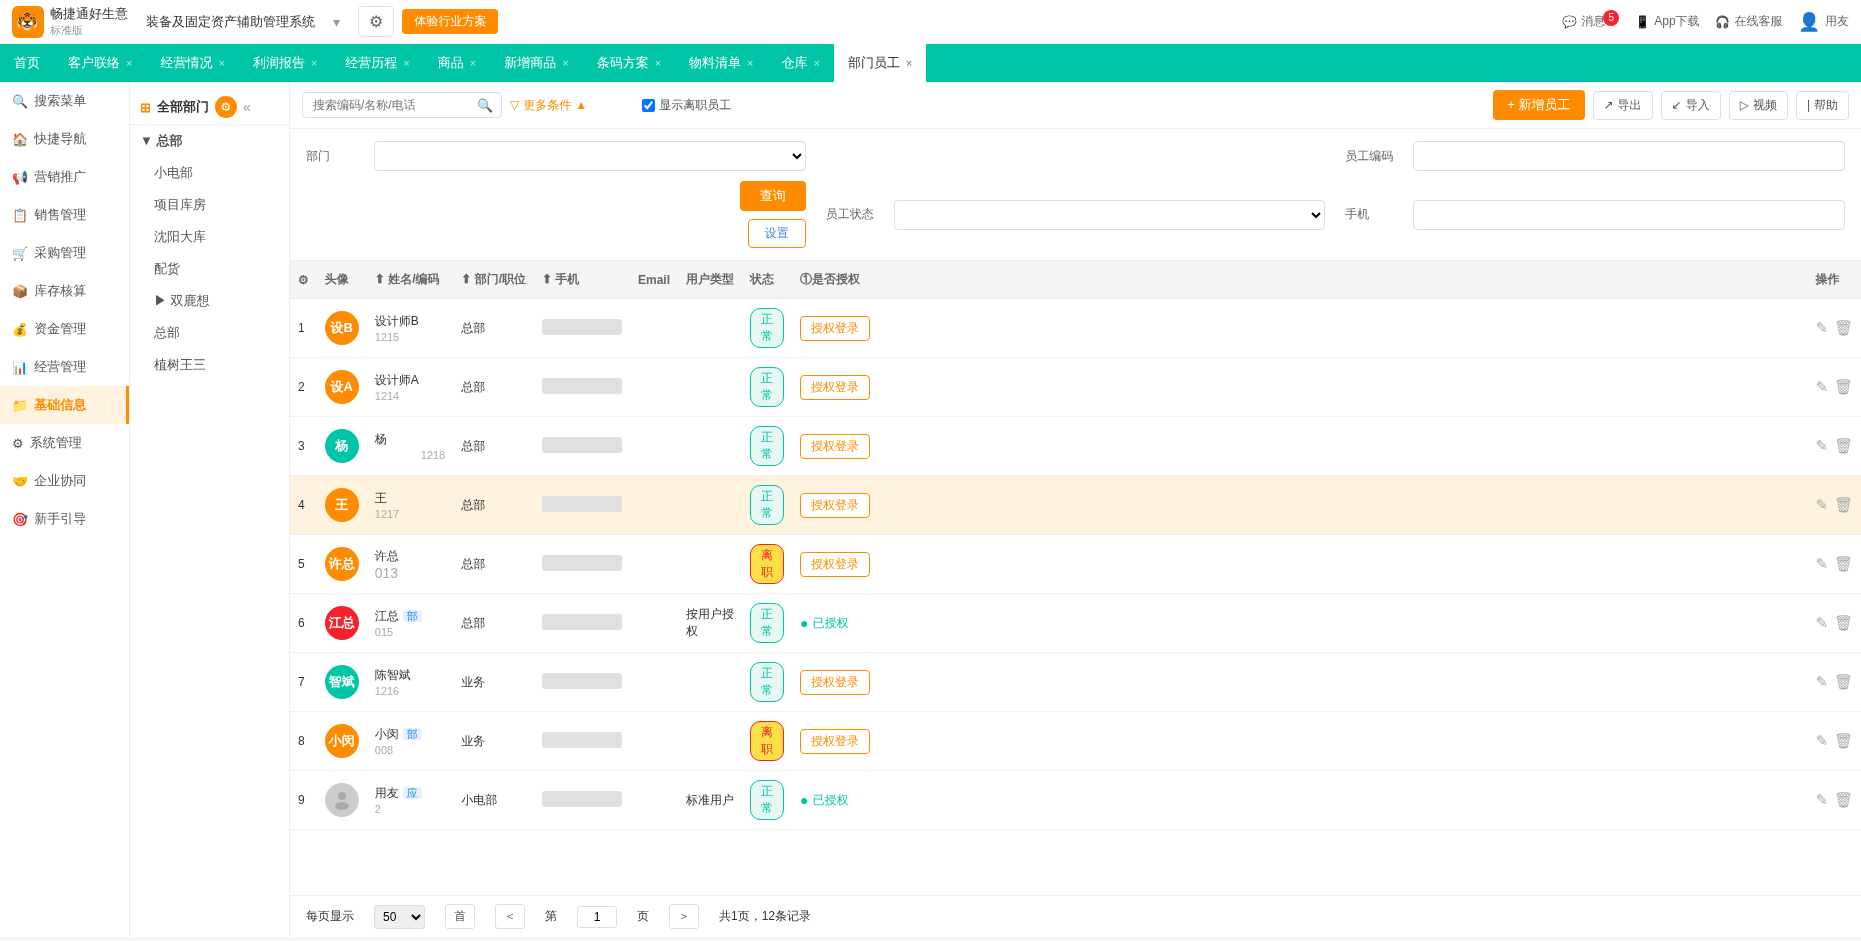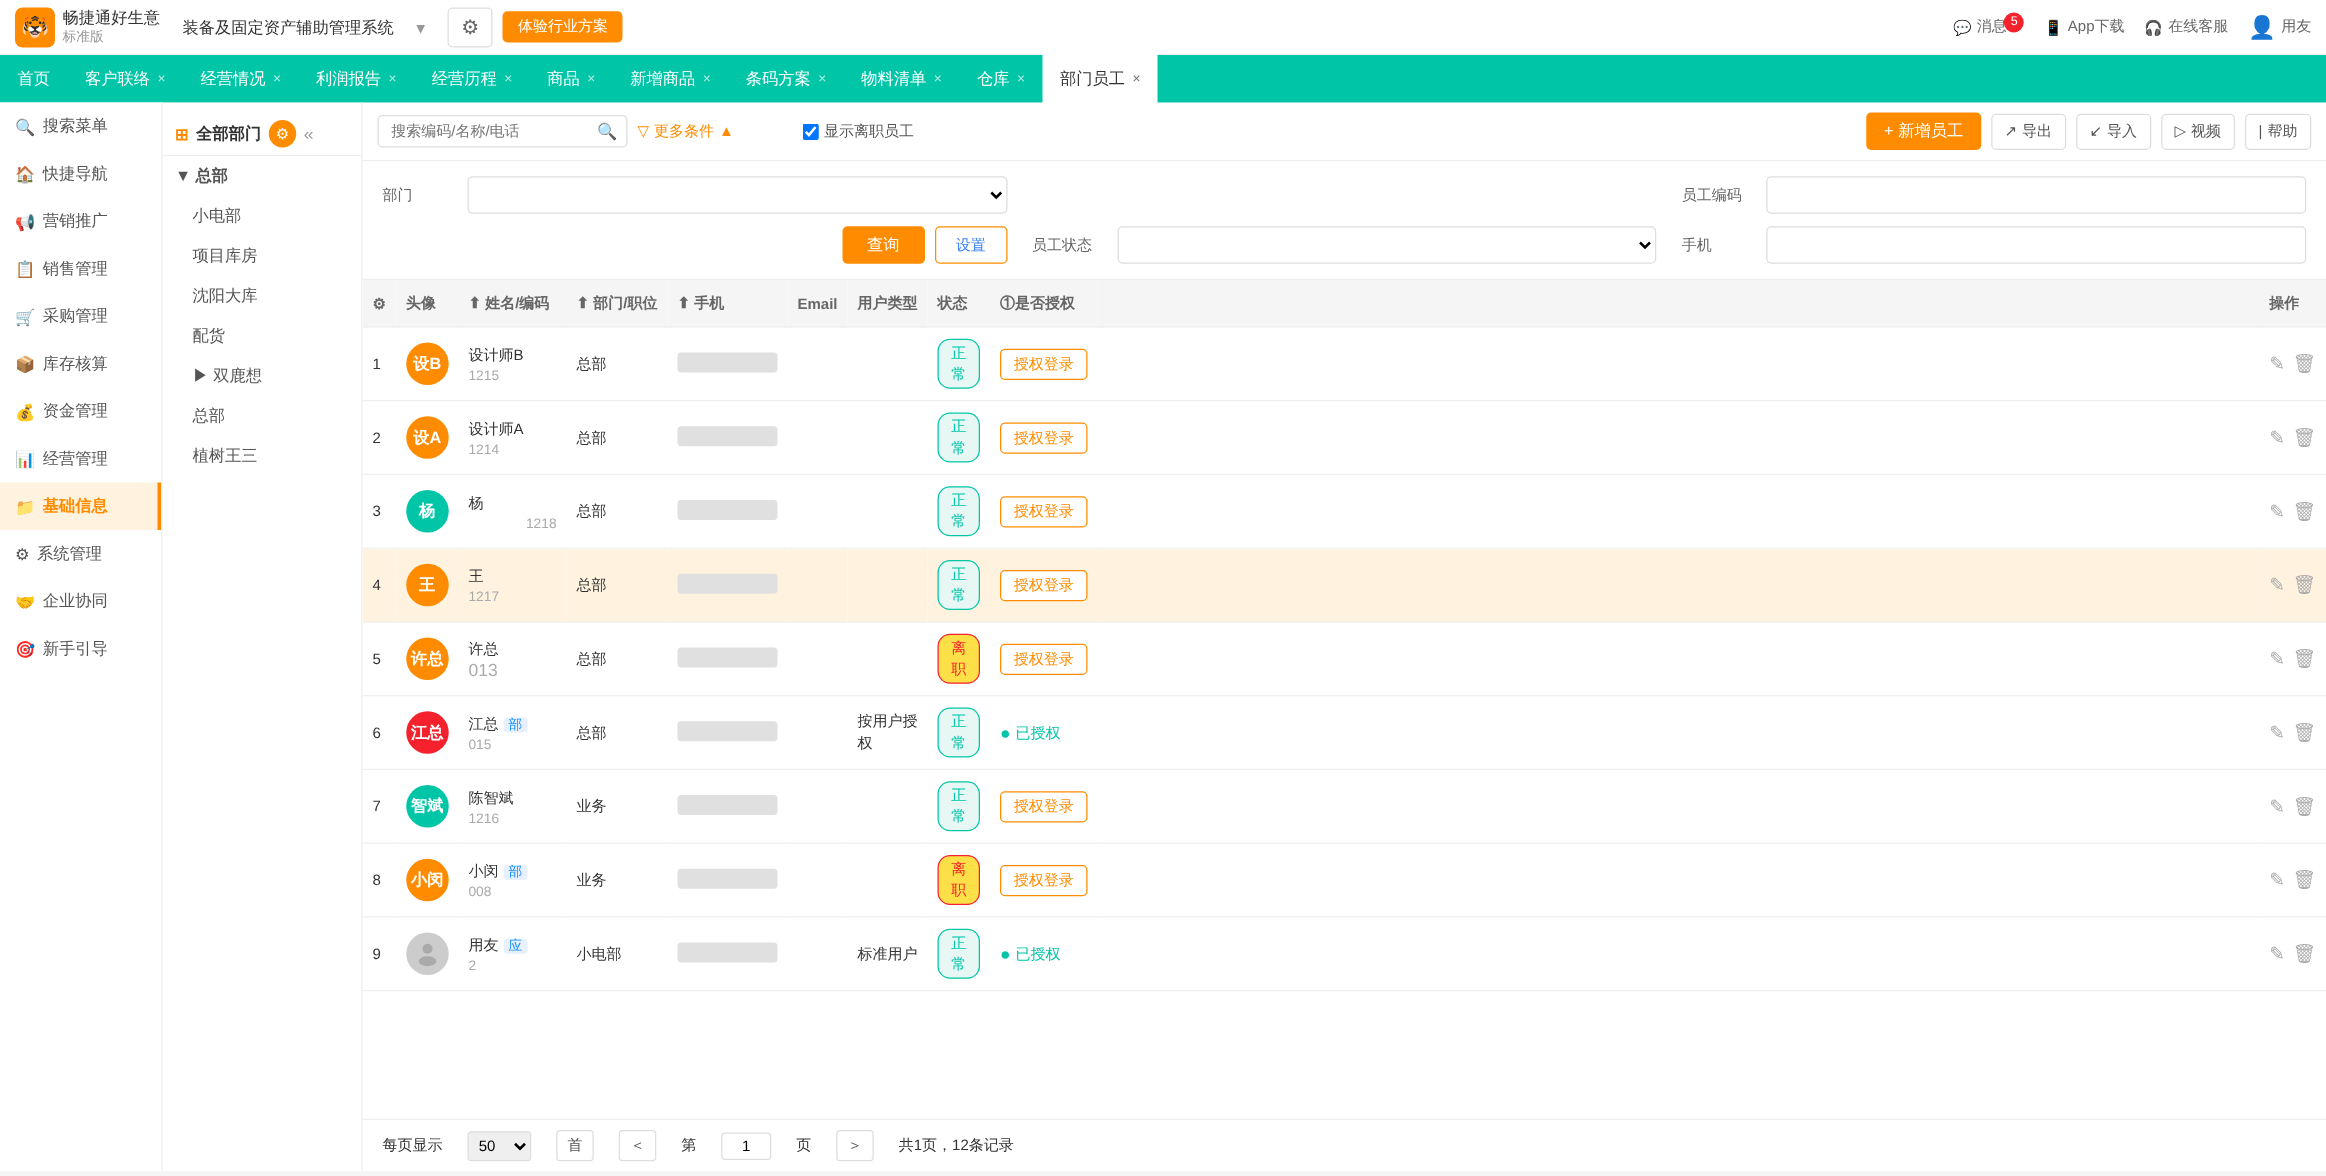--- a/index.html
+++ b/index.html
@@ -130,21 +130,21 @@
       grid-template-columns: 1fr 1fr 1fr;
       gap: 10px 20px;
       align-items: center;
     }
     .form-row { display: flex; align-items: center; gap: 8px; }
     .form-label { font-size: 12px; color: #666; white-space: nowrap; min-width: 60px; }
     .form-input { border: 1px solid #ddd; border-radius: 4px; padding: 5px 8px; font-size: 12px; flex: 1; height: 30px; }
     .form-select { border: 1px solid #ddd; border-radius: 4px; padding: 5px 8px; font-size: 12px; flex: 1; height: 30px; background: #fff; }
     .btn-query { background: #ff8c00; color: white; border: none; border-radius: 4px; padding: 6px 20px; font-size: 13px; cursor: pointer; }
     .btn-set { background: #fff; color: #3b82f6; border: 1px solid #ff8c00; border-radius: 4px; padding: 5px 16px; font-size: 12px; cursor: pointer; }
-    .form-buttons { display: flex; gap: 8px; flex-direction: row; }
+    .form-buttons { display: flex; gap: 8px; flex-direction: column; align-items: flex-end; }
 
     
     .table-wrap { flex: 1; overflow-y: auto; background: #fff; }
     table { width: 100%; border-collapse: collapse; }
     th {
       background: #f5f5f5;
       padding: 10px 8px;
       text-align: left;
       font-size: 12px;
       color: #666;

